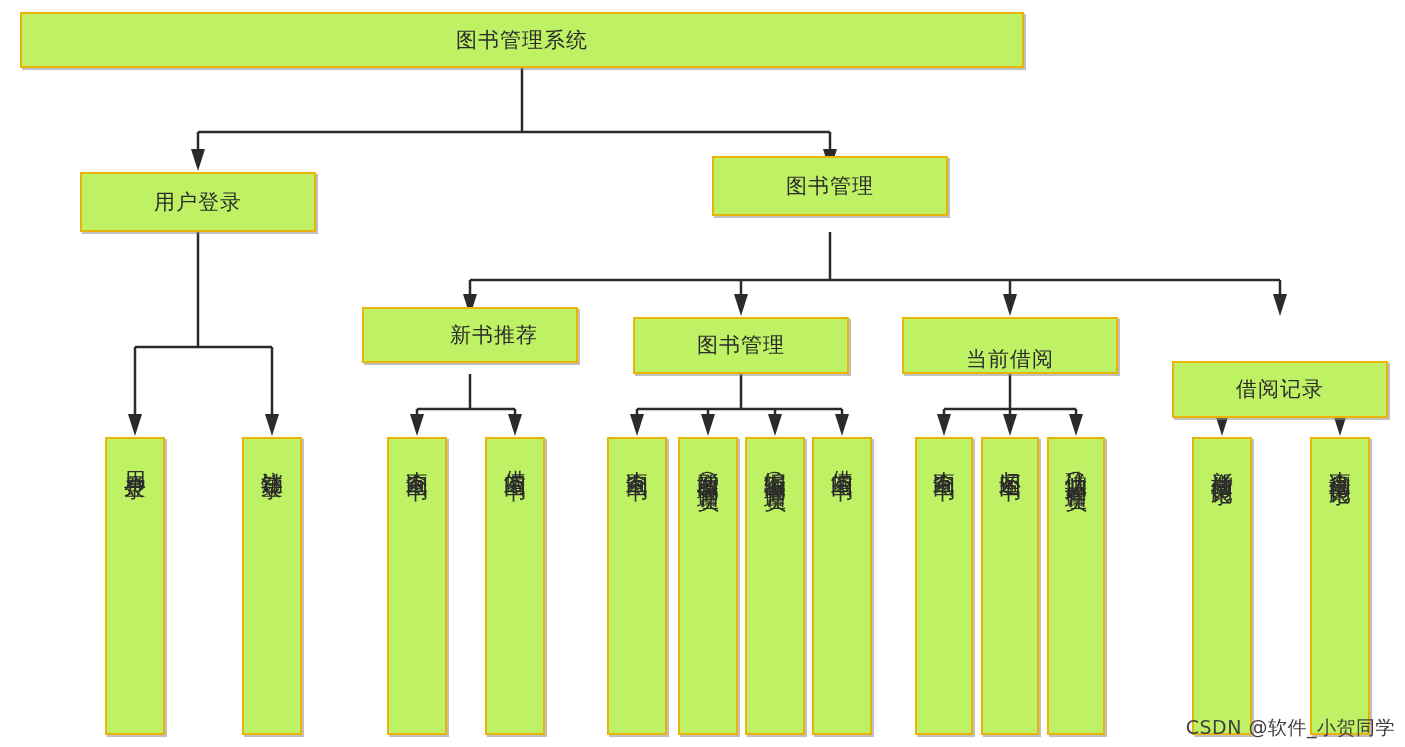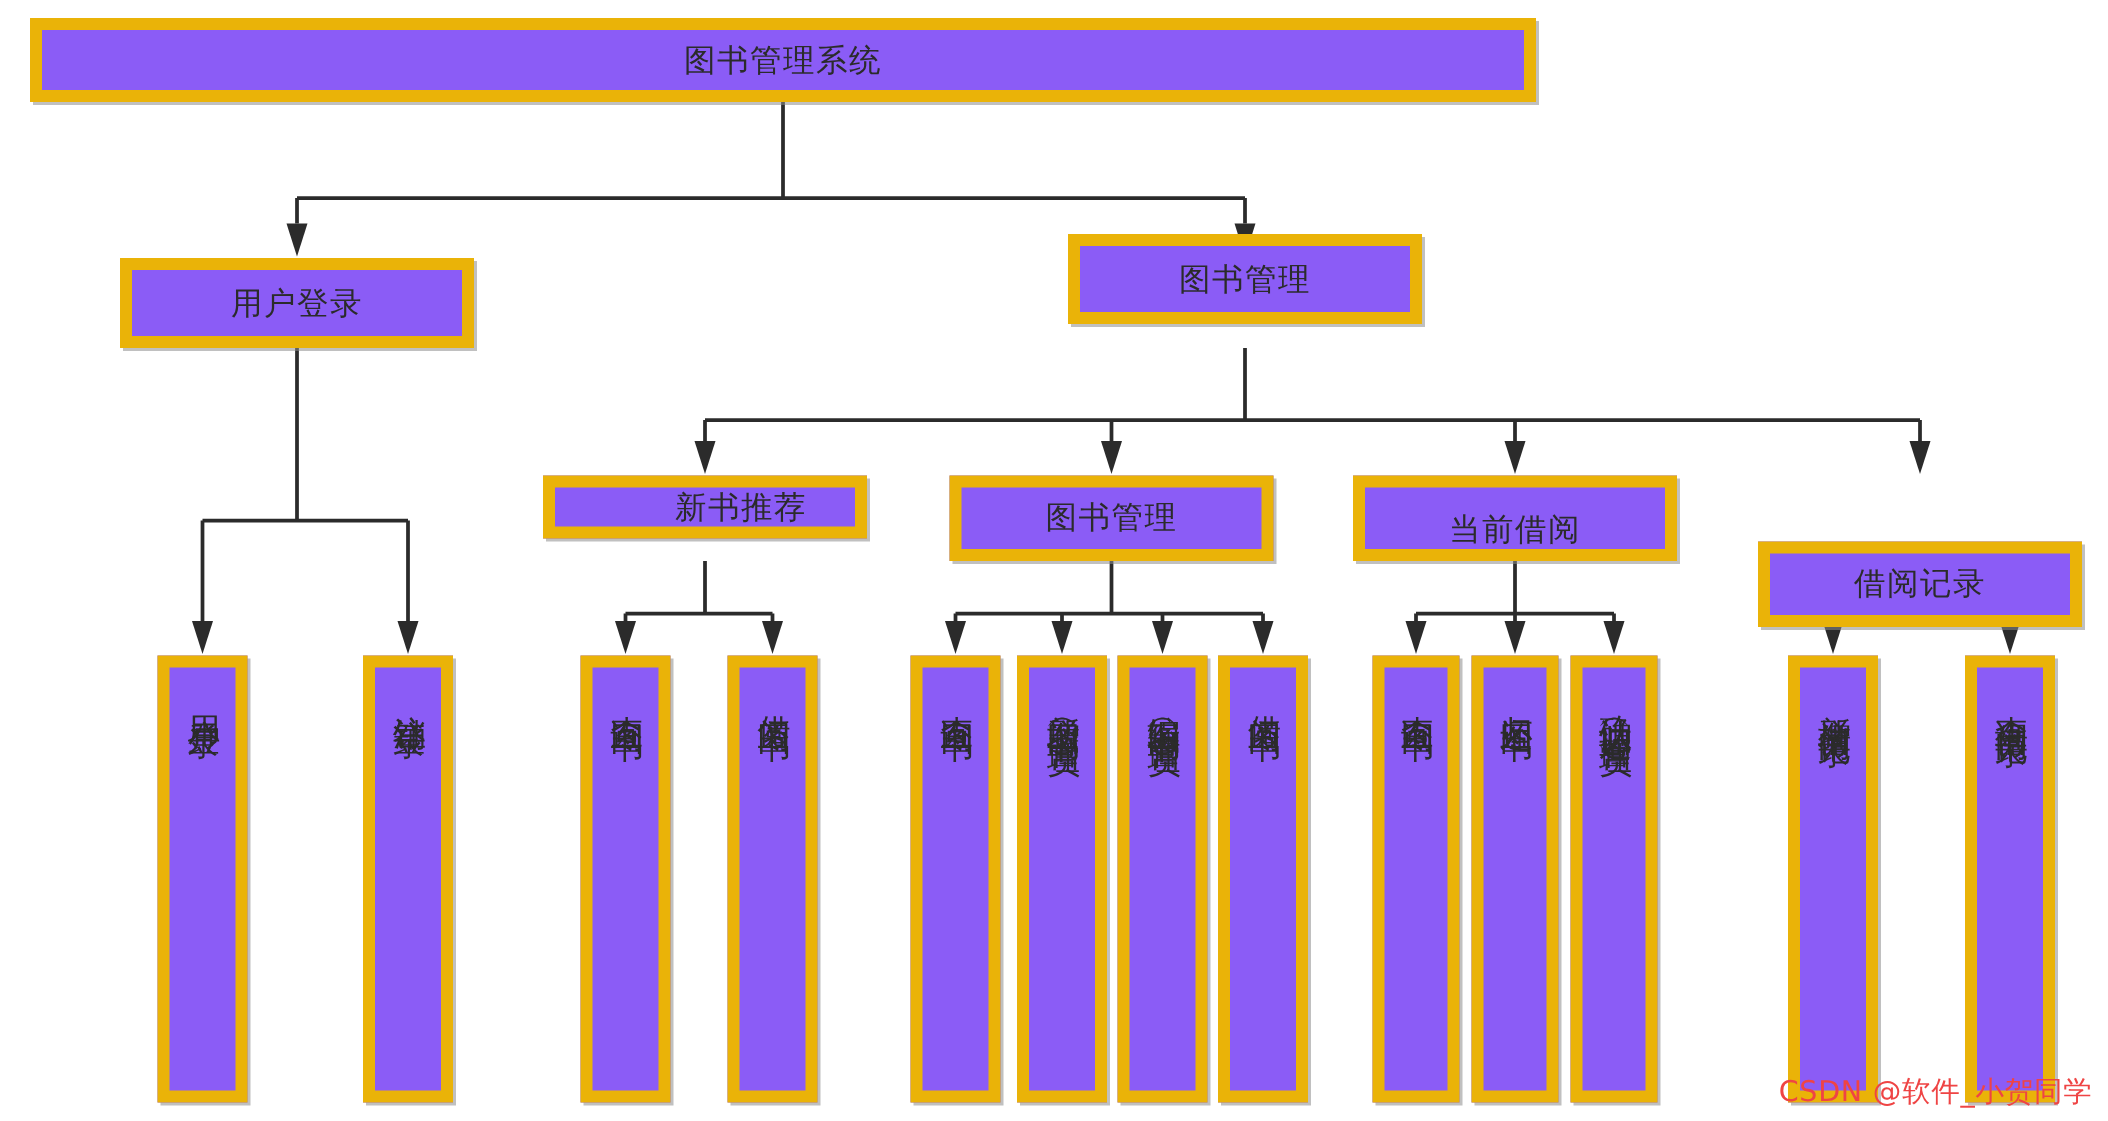--- a/index.html
+++ b/index.html
@@ -21,22 +21,22 @@
     position: absolute;
     top: 0;
     left: 0;
     width: 1405px;
     height: 747px;
     pointer-events: none;
   }
   .node {
     position: absolute;
     box-sizing: border-box;
-    background: #8b5cf6;
-    border: 8px solid #eab308;
+    background: #bef264;
+    border: 2px solid #eab308;
     box-shadow: 2px 2px 0 rgba(140,140,140,0.55);
     display: flex;
     align-items: center;
     justify-content: center;
   }
   .node-label {
     color: #2b2b2b;
     font-size: 21px;
     line-height: 1.25;
     letter-spacing: 1px;
@@ -53,21 +53,21 @@
     font-size: 22px;
     letter-spacing: 3px;
     line-height: 1;
     white-space: nowrap;
   }
   #watermark {
     position: absolute;
     right: 10px;
     bottom: 6px;
     font-size: 19px;
-    color: #ef4444;
+    color: #404040;
     letter-spacing: 0.5px;
     white-space: nowrap;
     user-select: none;
   }
 </style>
 </head>
 <body>
 
 <div id="canvas">
 
@@ -129,21 +129,21 @@
   <div id="nodes">
       <div class="node" style="left: 20px; top: 12px; width: 1004px; height: 56px;">
         <span class="node-label">图书管理系统</span>
       </div>
       <div class="node" style="left: 80px; top: 172px; width: 236px; height: 60px;">
         <span class="node-label">用户登录</span>
       </div>
       <div class="node" style="left: 712px; top: 156px; width: 236px; height: 60px;">
         <span class="node-label">图书管理</span>
       </div>
-      <div class="node" style="left: 362px; top: 317px; width: 216px; height: 42px; padding-left: 48px;">
+      <div class="node" style="left: 362px; top: 307px; width: 216px; height: 56px; padding-left: 48px;">
         <span class="node-label">新书推荐</span>
       </div>
       <div class="node" style="left: 633px; top: 317px; width: 216px; height: 57px;">
         <span class="node-label">图书管理</span>
       </div>
       <div class="node" style="left: 902px; top: 317px; width: 216px; height: 57px; align-items: flex-end;">
         <span class="node-label">当前借阅</span>
       </div>
       <div class="node" style="left: 1172px; top: 317px; width: 216px; height: 57px; margin-top: 44px;">
         <span class="node-label">借阅记录</span>

